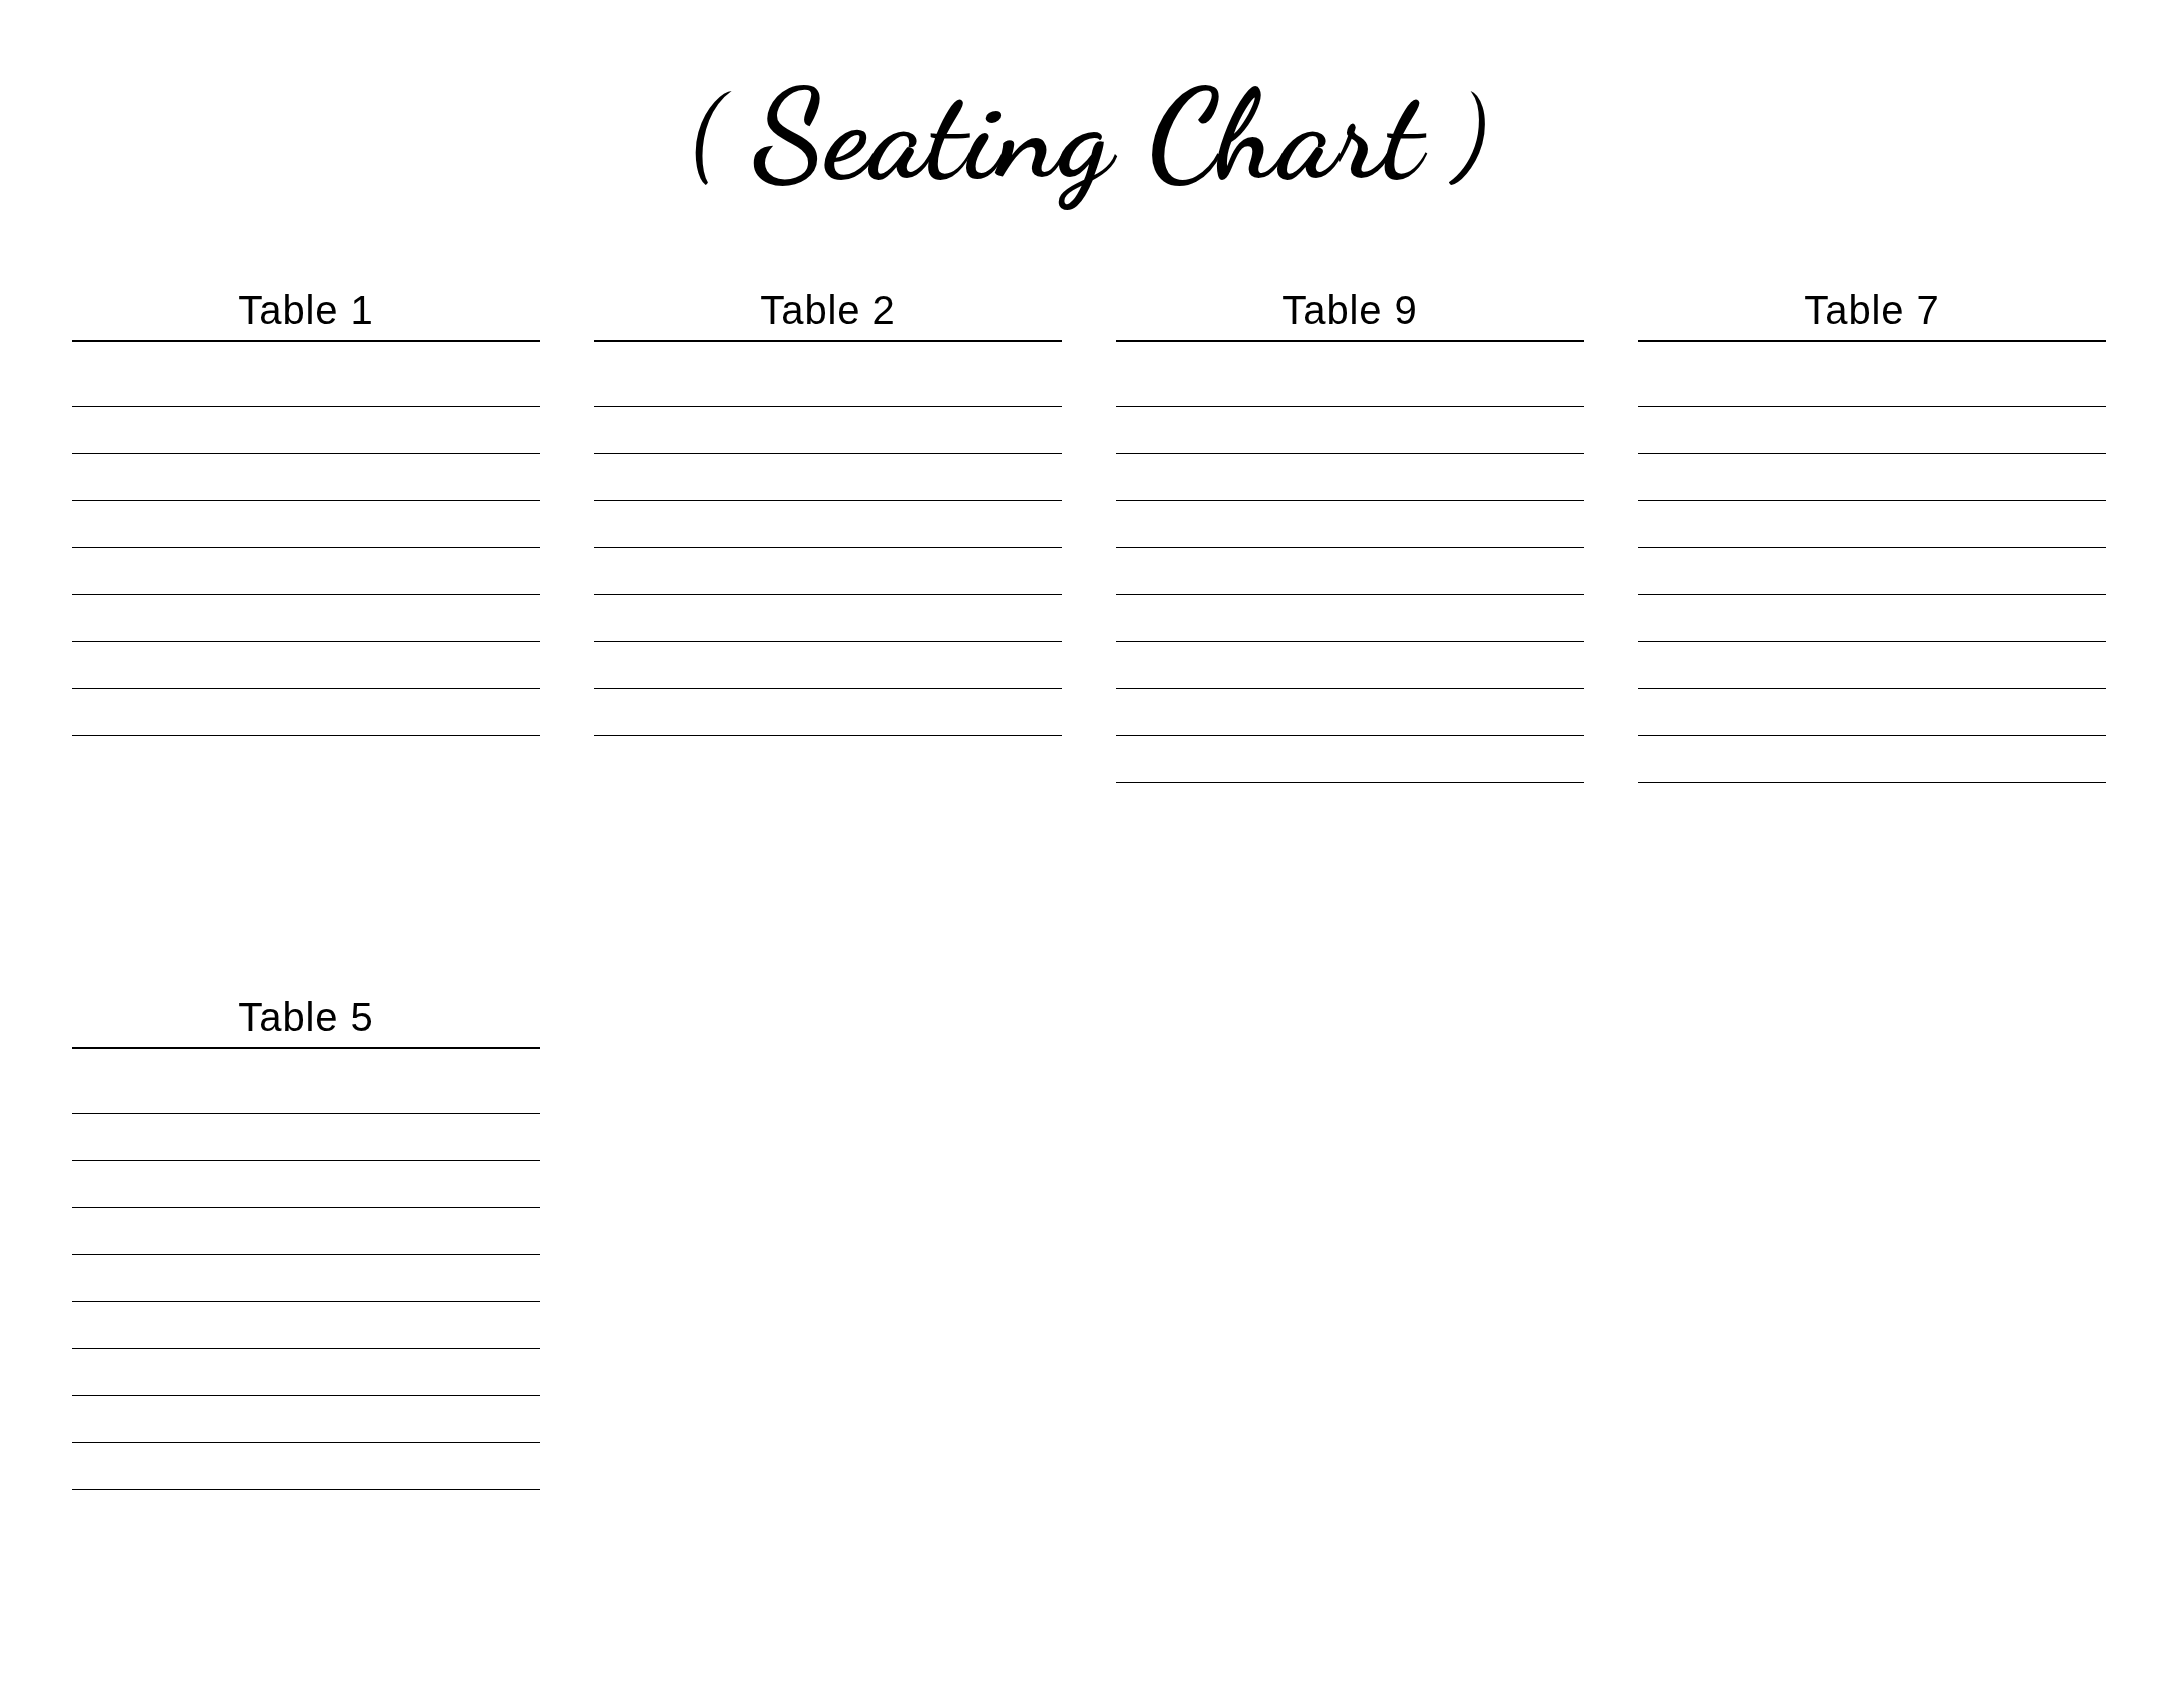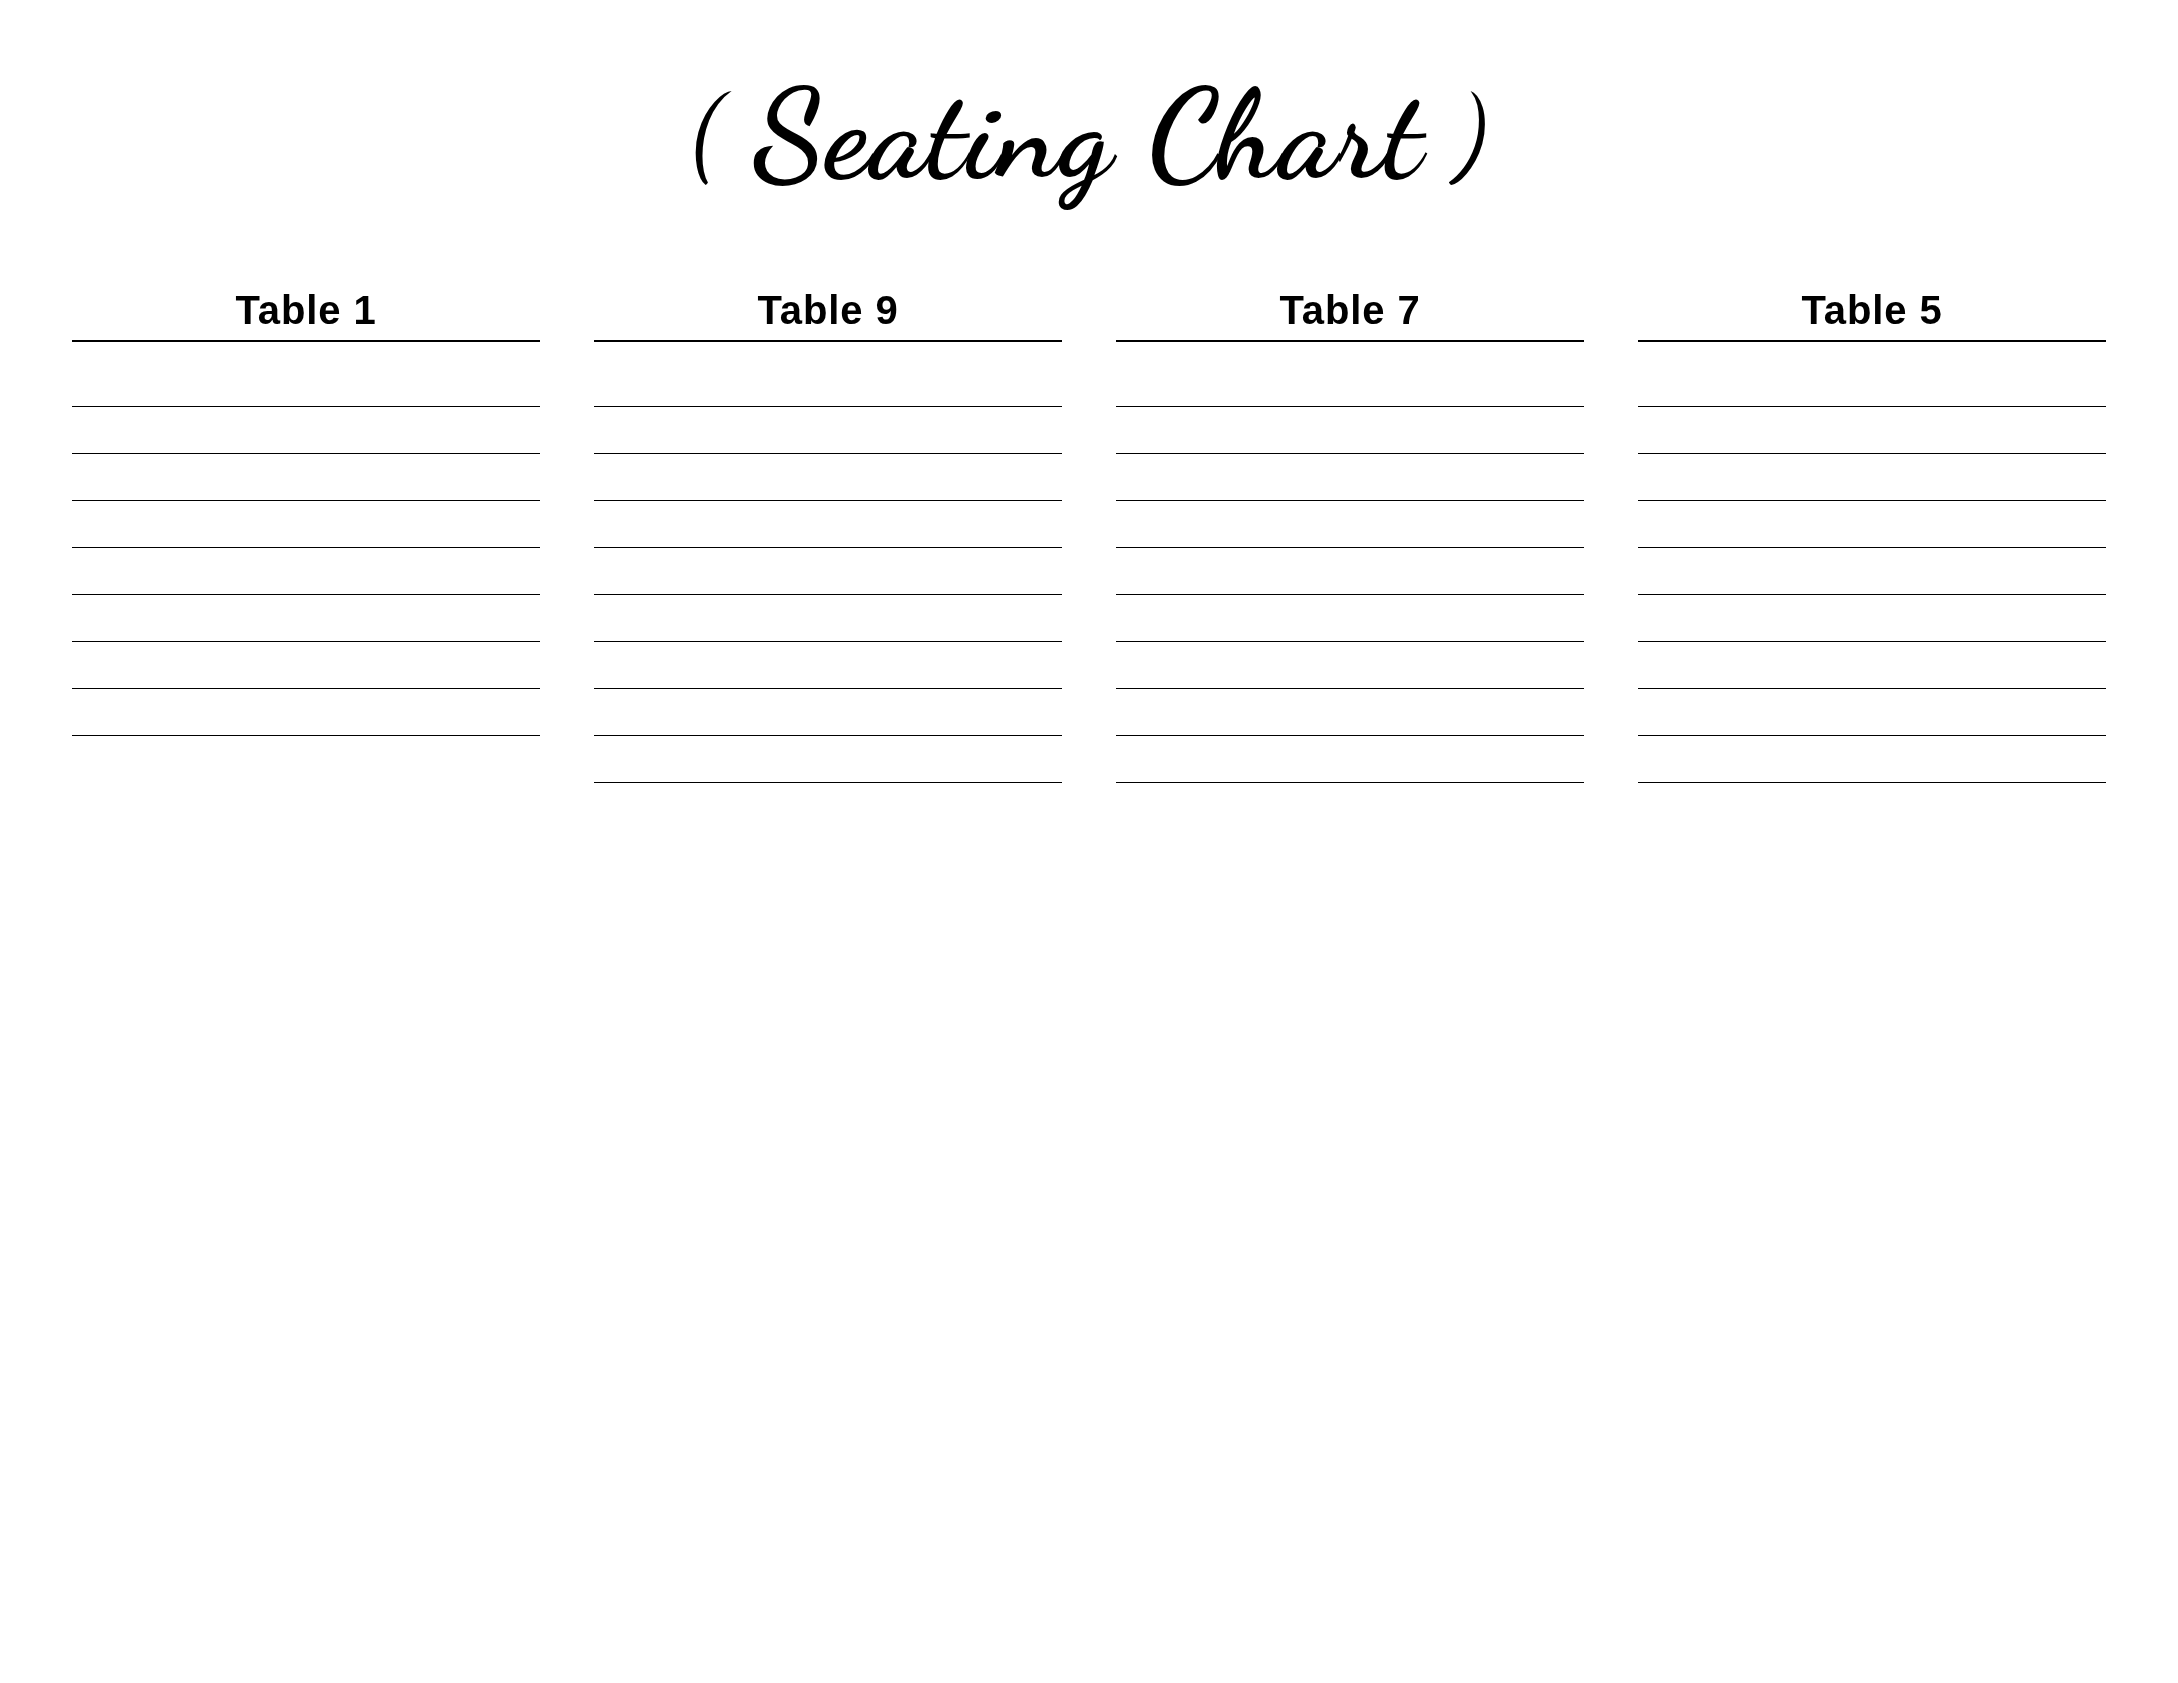--- a/index.html
+++ b/index.html
@@ -74,21 +74,21 @@
     }
 
     .table-header {
       display: flex;
       flex-direction: column;
       margin-bottom: 18px;
     }
 
     .table-title {
       font-size: 40px;
-      font-weight: 700;
+      font-weight: 400;
       text-align: center;
       color: #000000;
       padding-bottom: 7.2px;
       border-bottom: 2.7px solid #000000;
       letter-spacing: 0.9px;
     }
 
     .lines-container {
       display: flex;
       flex-direction: column;
@@ -122,20 +122,35 @@
         <div class="seat-line"></div>
         <div class="seat-line"></div>
         <div class="seat-line"></div>
         <div class="seat-line"></div>
         <div class="seat-line"></div>
         <div class="seat-line"></div>
         <div class="seat-line"></div>
       </div>
     </div>
 
+    <div class="table-section">
+      <div class="table-header">
+        <div class="table-title">Table 2</div>
+      </div>
+      <div class="lines-container">
+        <div class="seat-line"></div>
+        <div class="seat-line"></div>
+        <div class="seat-line"></div>
+        <div class="seat-line"></div>
+        <div class="seat-line"></div>
+        <div class="seat-line"></div>
+        <div class="seat-line"></div>
+        <div class="seat-line"></div>
+      </div>
+    </div>
 
 
 
 
     <div class="table-section">
       <div class="table-header">
         <div class="table-title">Table 9</div>
       </div>
       <div class="lines-container">
         <div class="seat-line"></div>

